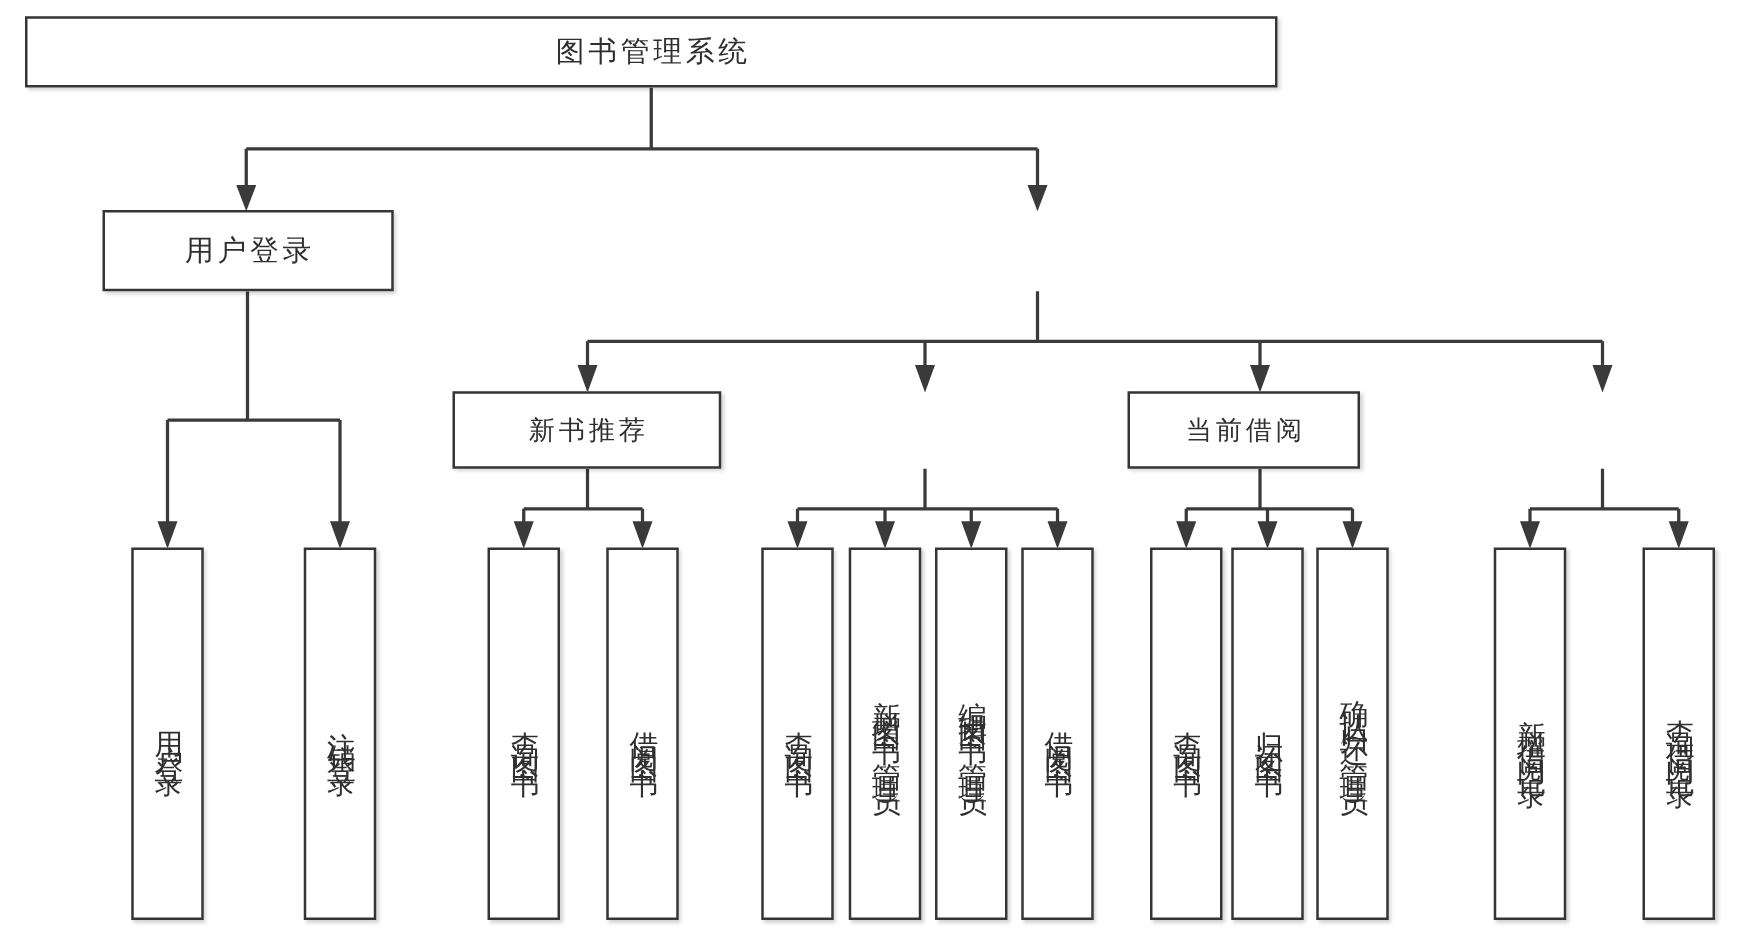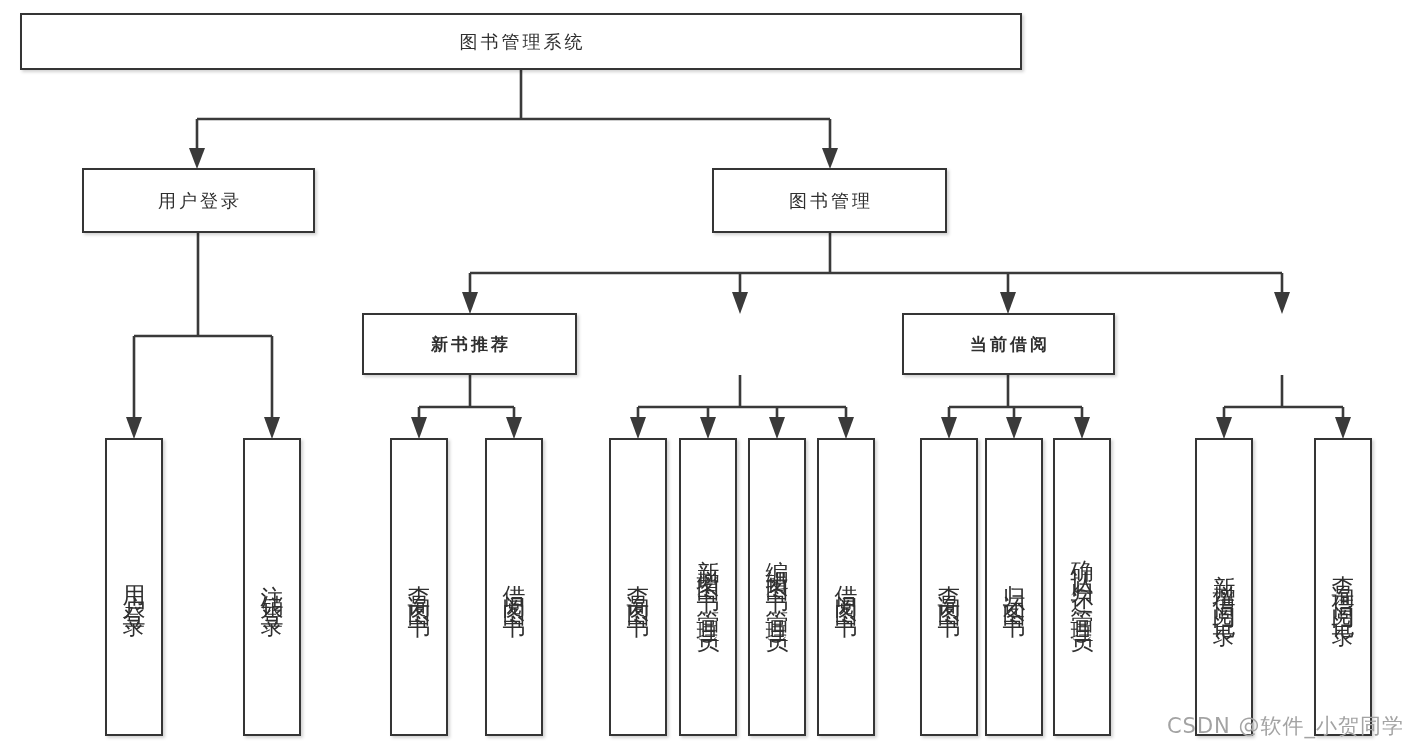--- a/index.html
+++ b/index.html
@@ -29,29 +29,29 @@
     border: 2px solid #353535;
     background: #ffffff;
     display: flex;
     align-items: center;
     justify-content: center;
     color: #2f2f2f;
     box-shadow: 2px 2px 3px rgba(0,0,0,0.18);
     white-space: nowrap;
   }
   .h-box {
-    font-size: 18px;
+    font-size: 23px;
     letter-spacing: 3px;
     text-indent: 3px; 
   }
   .root-box {
     left: 20px; top: 13px; width: 1002px; height: 57px;
   }
   .l2-box { height: 65px; top: 168px; }
-  .l3-box { height: 62px; top: 313px; font-size: 17px; font-weight: bold; }
+  .l3-box { height: 62px; top: 313px; font-size: 21px; }
   .leaf {
     top: 438px;
     height: 298px;
     width: 58px;
     writing-mode: vertical-rl;
     text-orientation: mixed;
     font-size: 23px;
     letter-spacing: 10px;
     line-height: 1;
   }
@@ -120,38 +120,36 @@
     <g>
       <path class="stroke-line" d="M1282 375 V407 M1224 407 H1343 M1224 407 V419 M1343 407 V419"></path>
       <polygon class="arrow-head" points="1216,417 1232,417 1224,439"></polygon>
       <polygon class="arrow-head" points="1335,417 1351,417 1343,439"></polygon>
     </g>
   </svg>
 
   <div class="box h-box root-box">图书管理系统</div>
 
   <div class="box h-box l2-box" style="left:82px;width:233px;">用户登录</div>
-  <div class="box h-box l2-box" style="left:712px;width:235px;">图书管理</div>
 
   <div class="box h-box l3-box" style="left:362px;width:215px;">新书推荐</div>
-  <div class="box h-box l3-box" style="left:902px;width:213px;">当前借阅</div>
+  <div class="box h-box l3-box" style="left:902px;width:186px;">当前借阅</div>
 
   <div class="box leaf" style="left:105px;">用户登录</div>
   <div class="box leaf" style="left:243px;">注销登录</div>
 
   <div class="box leaf" style="left:390px;">查询图书</div>
   <div class="box leaf" style="left:485px;">借阅图书</div>
 
   <div class="box leaf" style="left:609px;">查询图书</div>
   <div class="box leaf" style="left:679px;">新增图书（管理员）</div>
   <div class="box leaf" style="left:748px;">编辑图书（管理员）</div>
   <div class="box leaf" style="left:817px;">借阅图书</div>
 
   <div class="box leaf" style="left:920px;">查询图书</div>
   <div class="box leaf" style="left:985px;">归还图书</div>
   <div class="box leaf" style="left:1053px;">确认归还（管理员）</div>
 
   <div class="box leaf" style="left:1195px;">新增借阅记录</div>
   <div class="box leaf" style="left:1314px;">查询借阅记录</div>
 
-  <div class="watermark">CSDN @软件_小贺同学</div>
 
 </div>
 
 </body></html>

